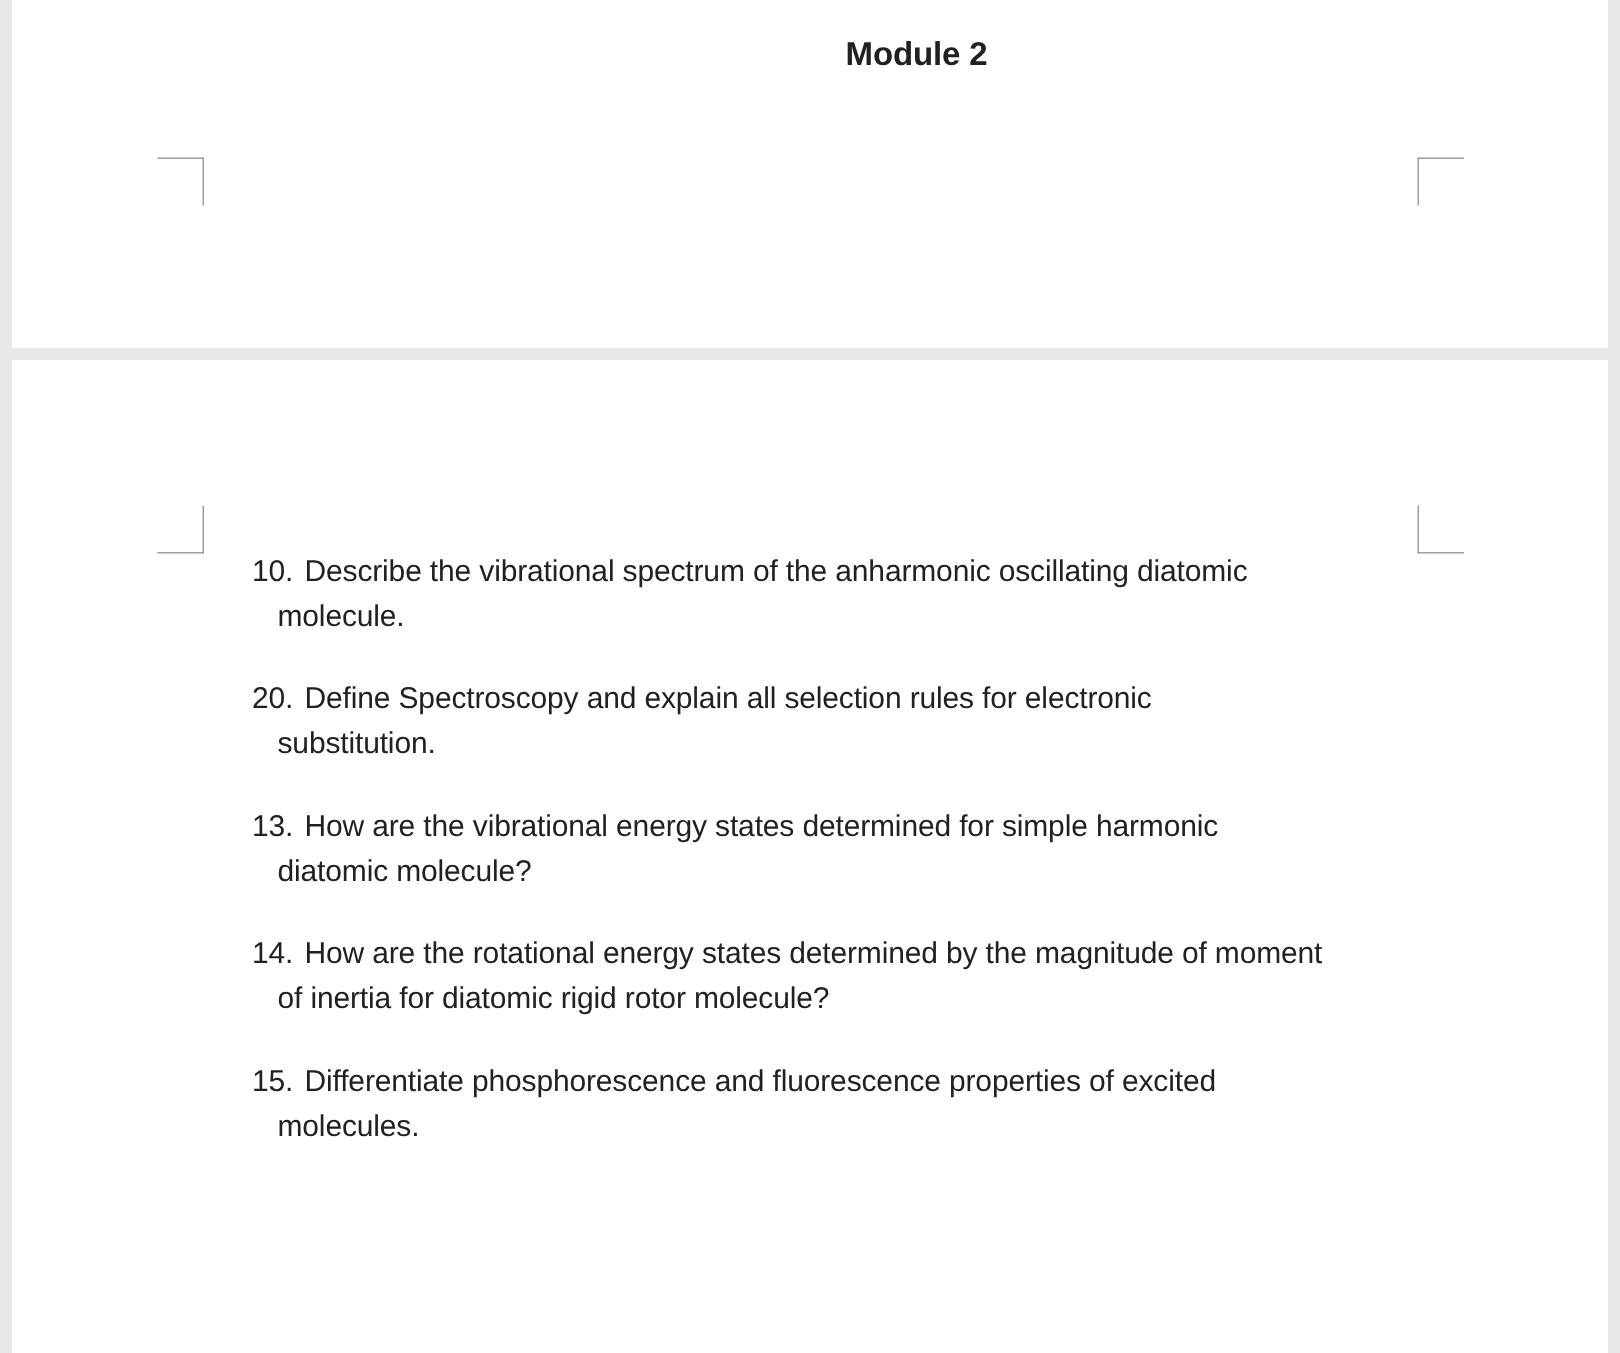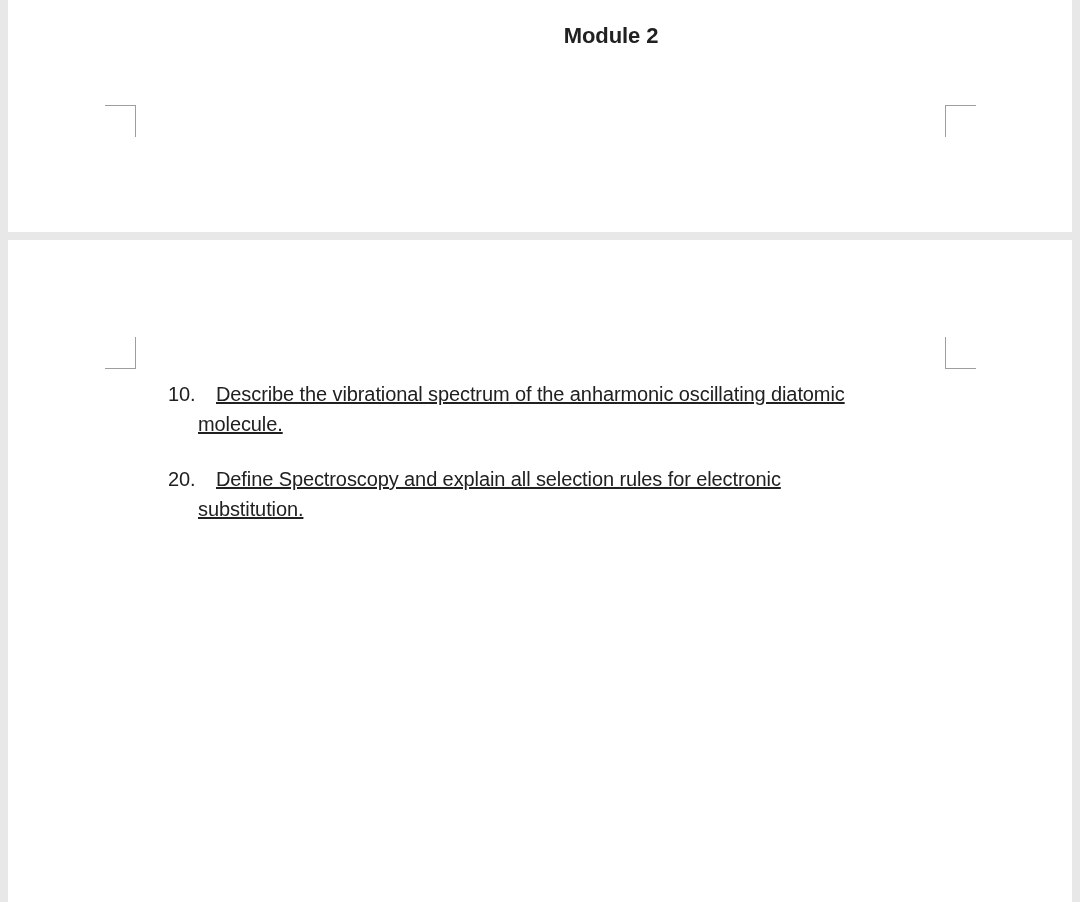--- a/index.html
+++ b/index.html
@@ -54,24 +54,23 @@
     line-height: 30px;
     letter-spacing: -0.1px;
   }
   .qnum {
     position: absolute;
     left: 0;
     top: 0;
     line-height: 30px;
   }
   .qtext {
-    margin: 13px;
+    margin: 0;
     white-space: pre-line;
     text-indent: 18px;
-    text-decoration: underline;
   }
 </style>
 </head>
 <body>
 
 <div id="page1" class="page">
   <div class="doc-title">Module 2</div>
   <div class="crop tl-of-p1"></div>
   <div class="crop tr-of-p1"></div>
 </div>
@@ -83,14 +82,29 @@
       <div class="question">
         <span class="qnum">10.</span>
         <p class="qtext">Describe the vibrational spectrum of the anharmonic oscillating diatomic
 molecule.</p>
       </div>
       <div class="question">
         <span class="qnum">20.</span>
         <p class="qtext">Define Spectroscopy and explain all selection rules for electronic
 substitution.</p>
       </div>
+      <div class="question">
+        <span class="qnum">13.</span>
+        <p class="qtext">How are the vibrational energy states determined for simple harmonic
+diatomic molecule?</p>
+      </div>
+      <div class="question">
+        <span class="qnum">14.</span>
+        <p class="qtext">How are the rotational energy states determined by the magnitude of moment
+of inertia for diatomic rigid rotor molecule?</p>
+      </div>
+      <div class="question">
+        <span class="qnum">15.</span>
+        <p class="qtext">Differentiate phosphorescence and fluorescence properties of excited
+molecules.</p>
+      </div>
     </div>
 </div>
 
 </body></html>

